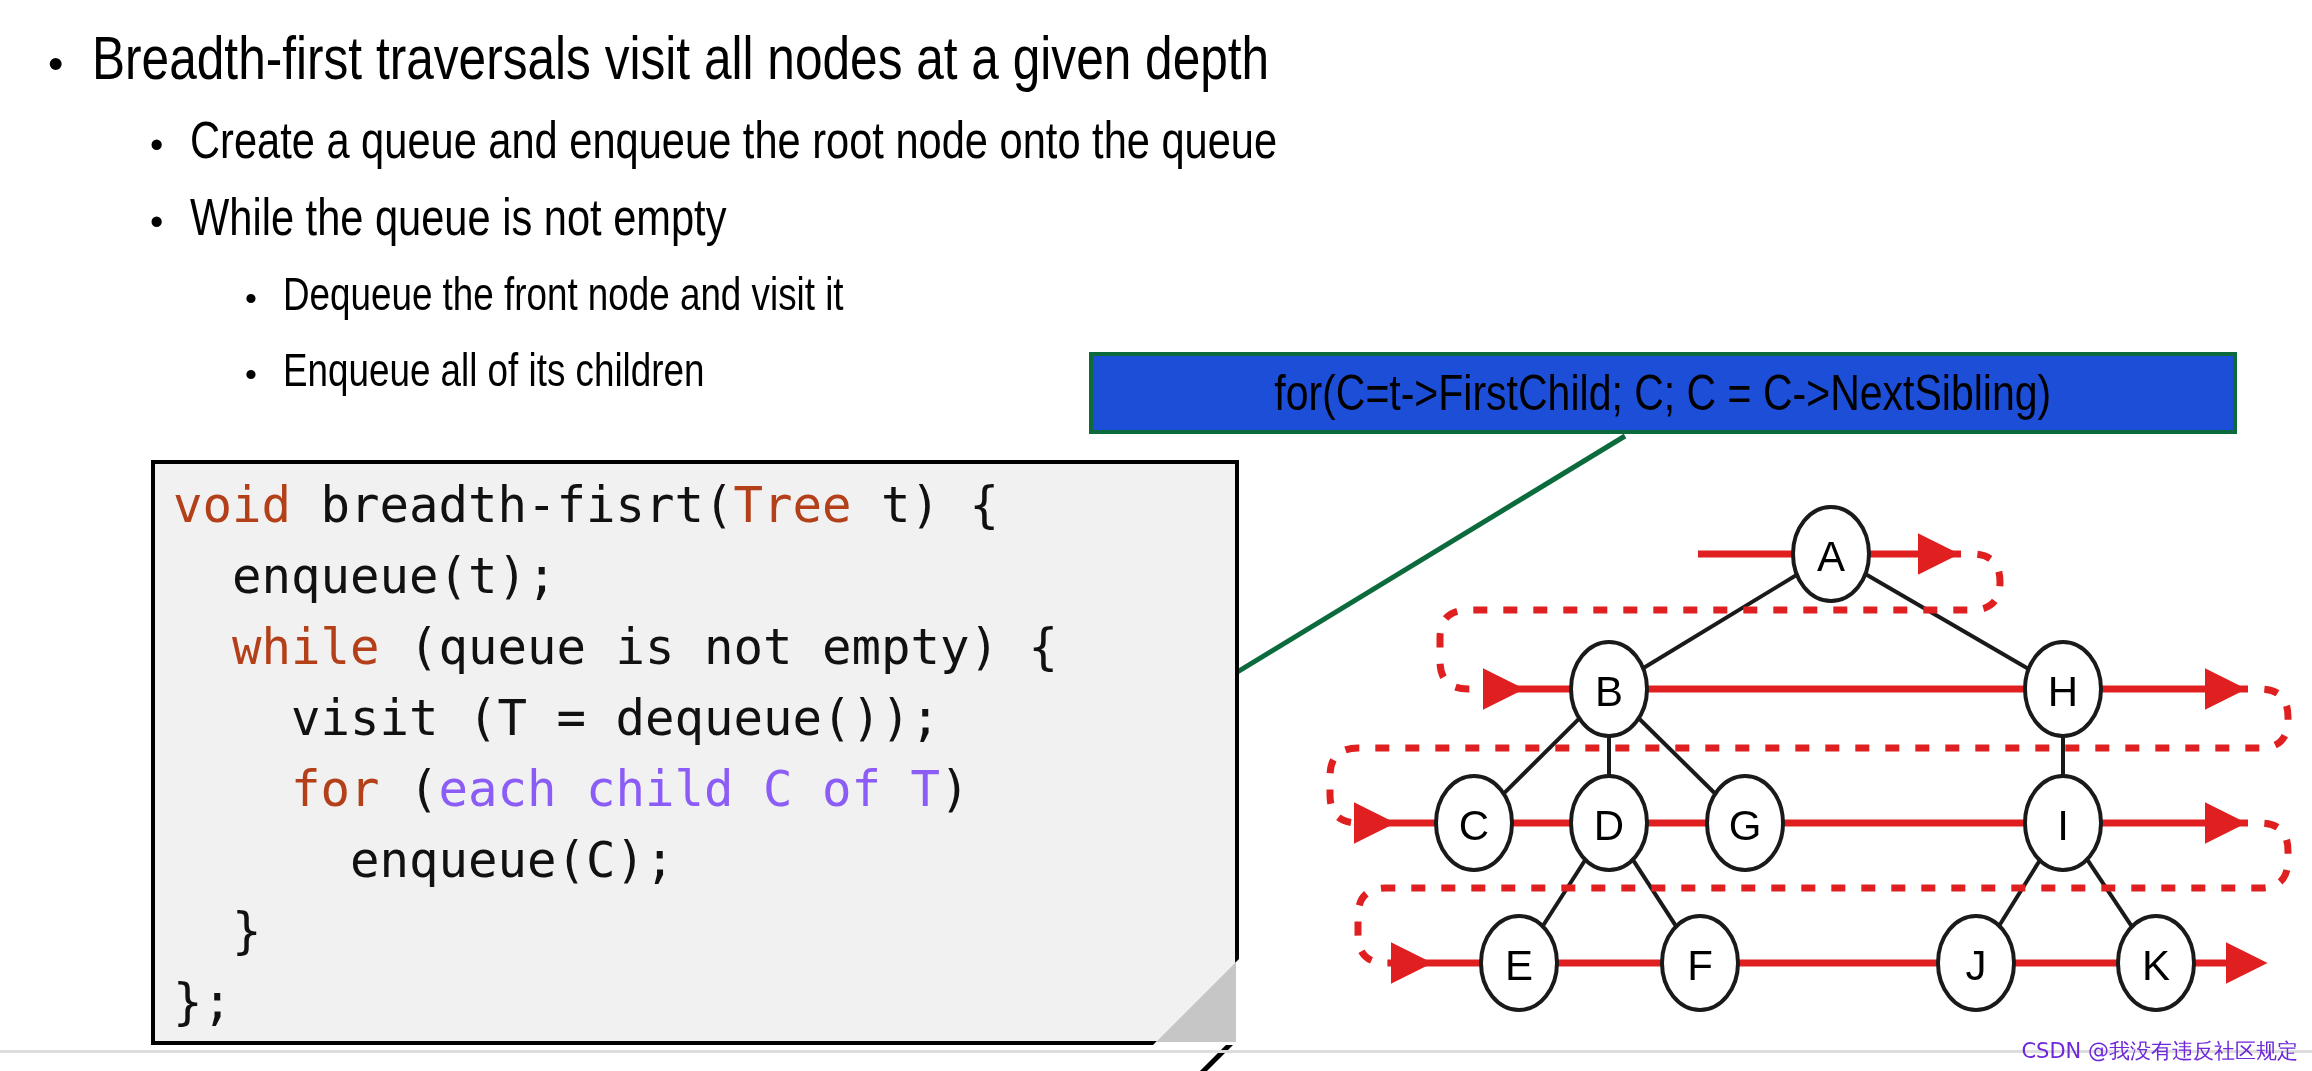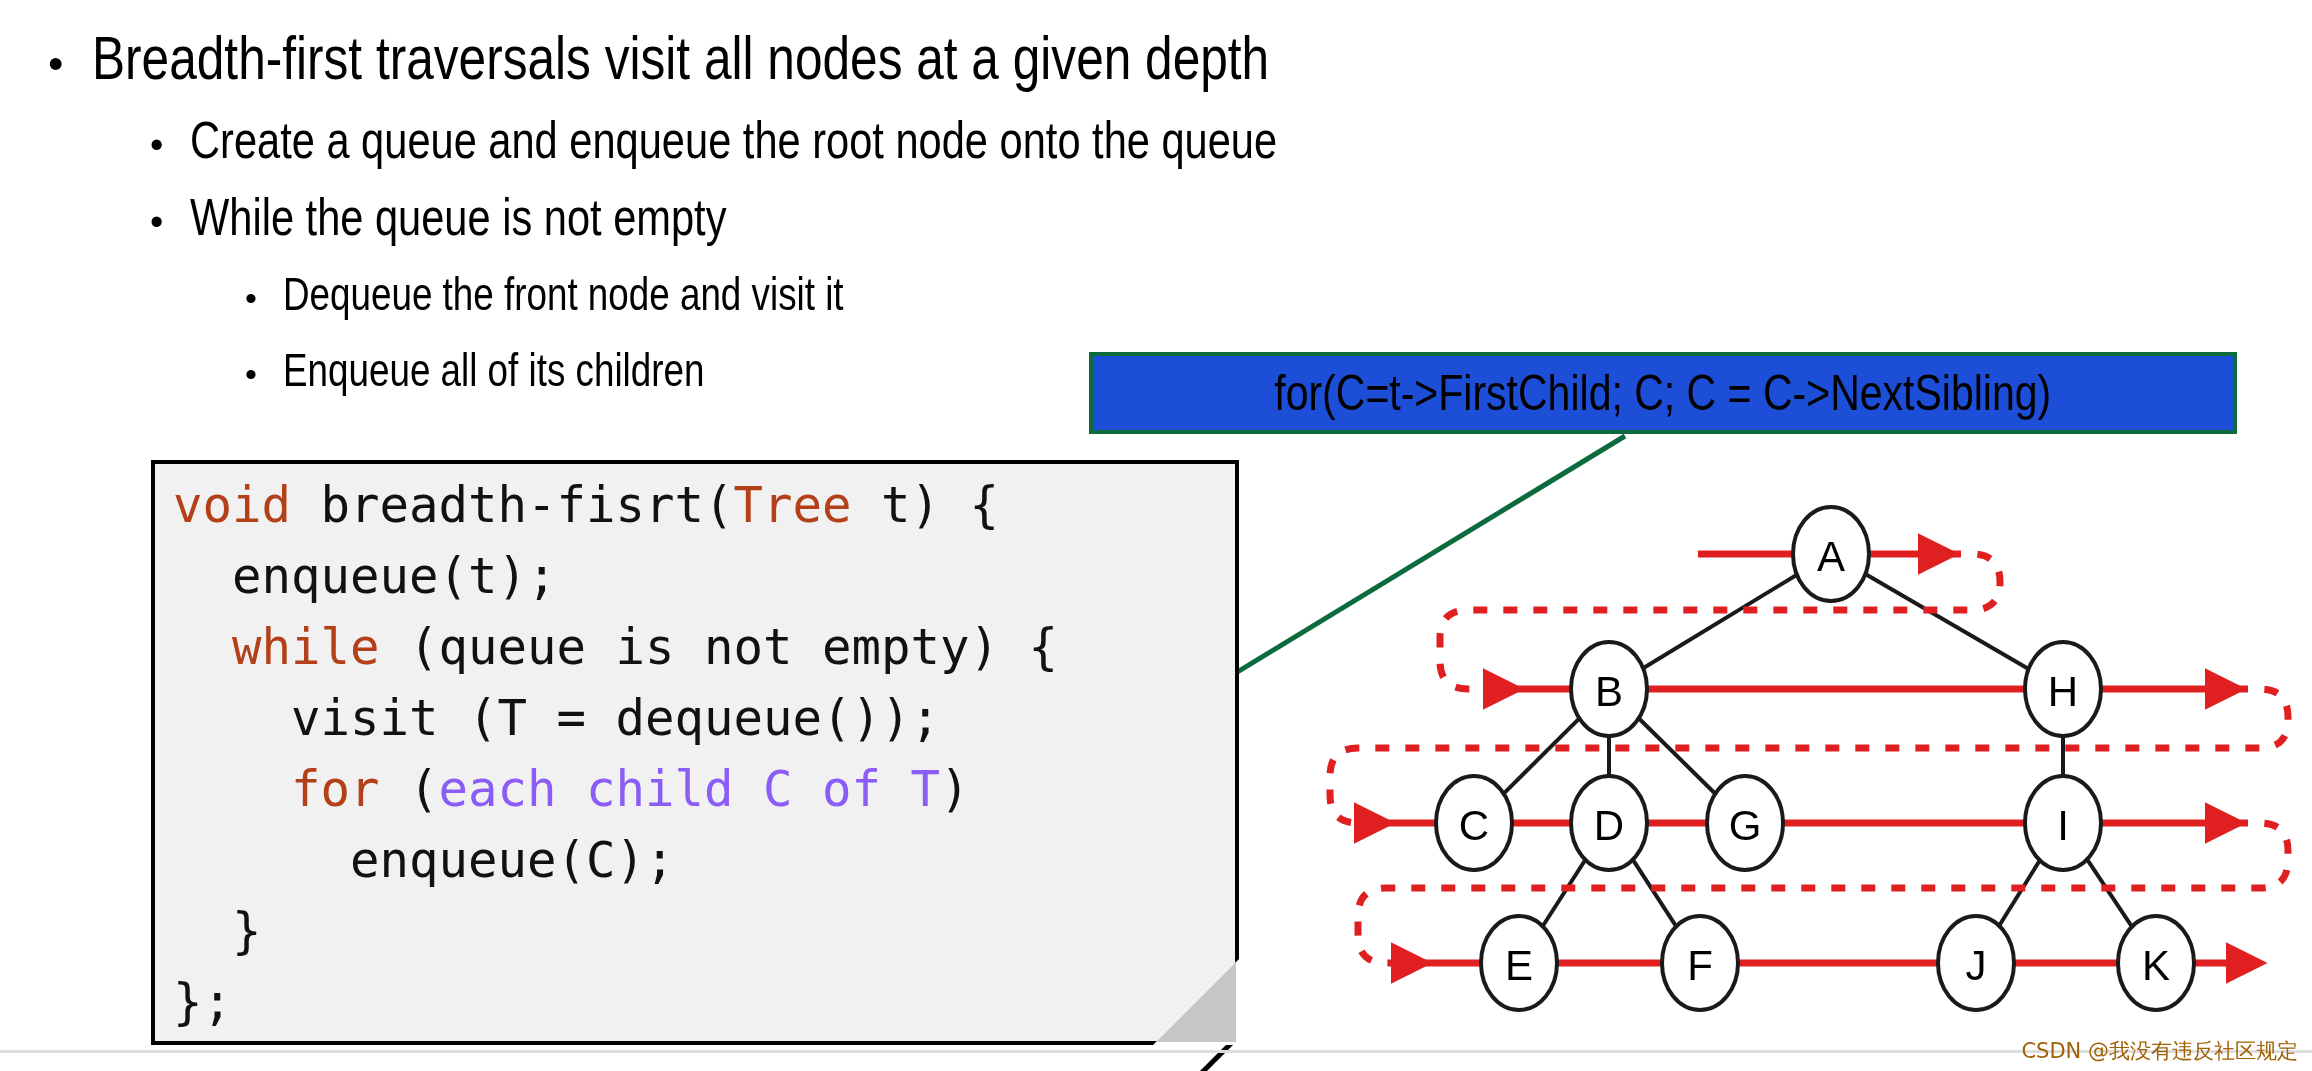--- a/index.html
+++ b/index.html
@@ -165,21 +165,21 @@
     stroke-linecap: butt;
   }
 
   
   #watermark {
     position: absolute;
     right: 14px;
     bottom: 6px;
     font-family: "DejaVu Sans", sans-serif;
     font-size: 21px;
-    color: #a16207;
+    color: #6d28d9;
     white-space: nowrap;
   }
   #bottom-rule {
     position: absolute;
     left: 0;
     bottom: 18px;
     width: 2312px;
     height: 3px;
     background: #dddddd;
   }

